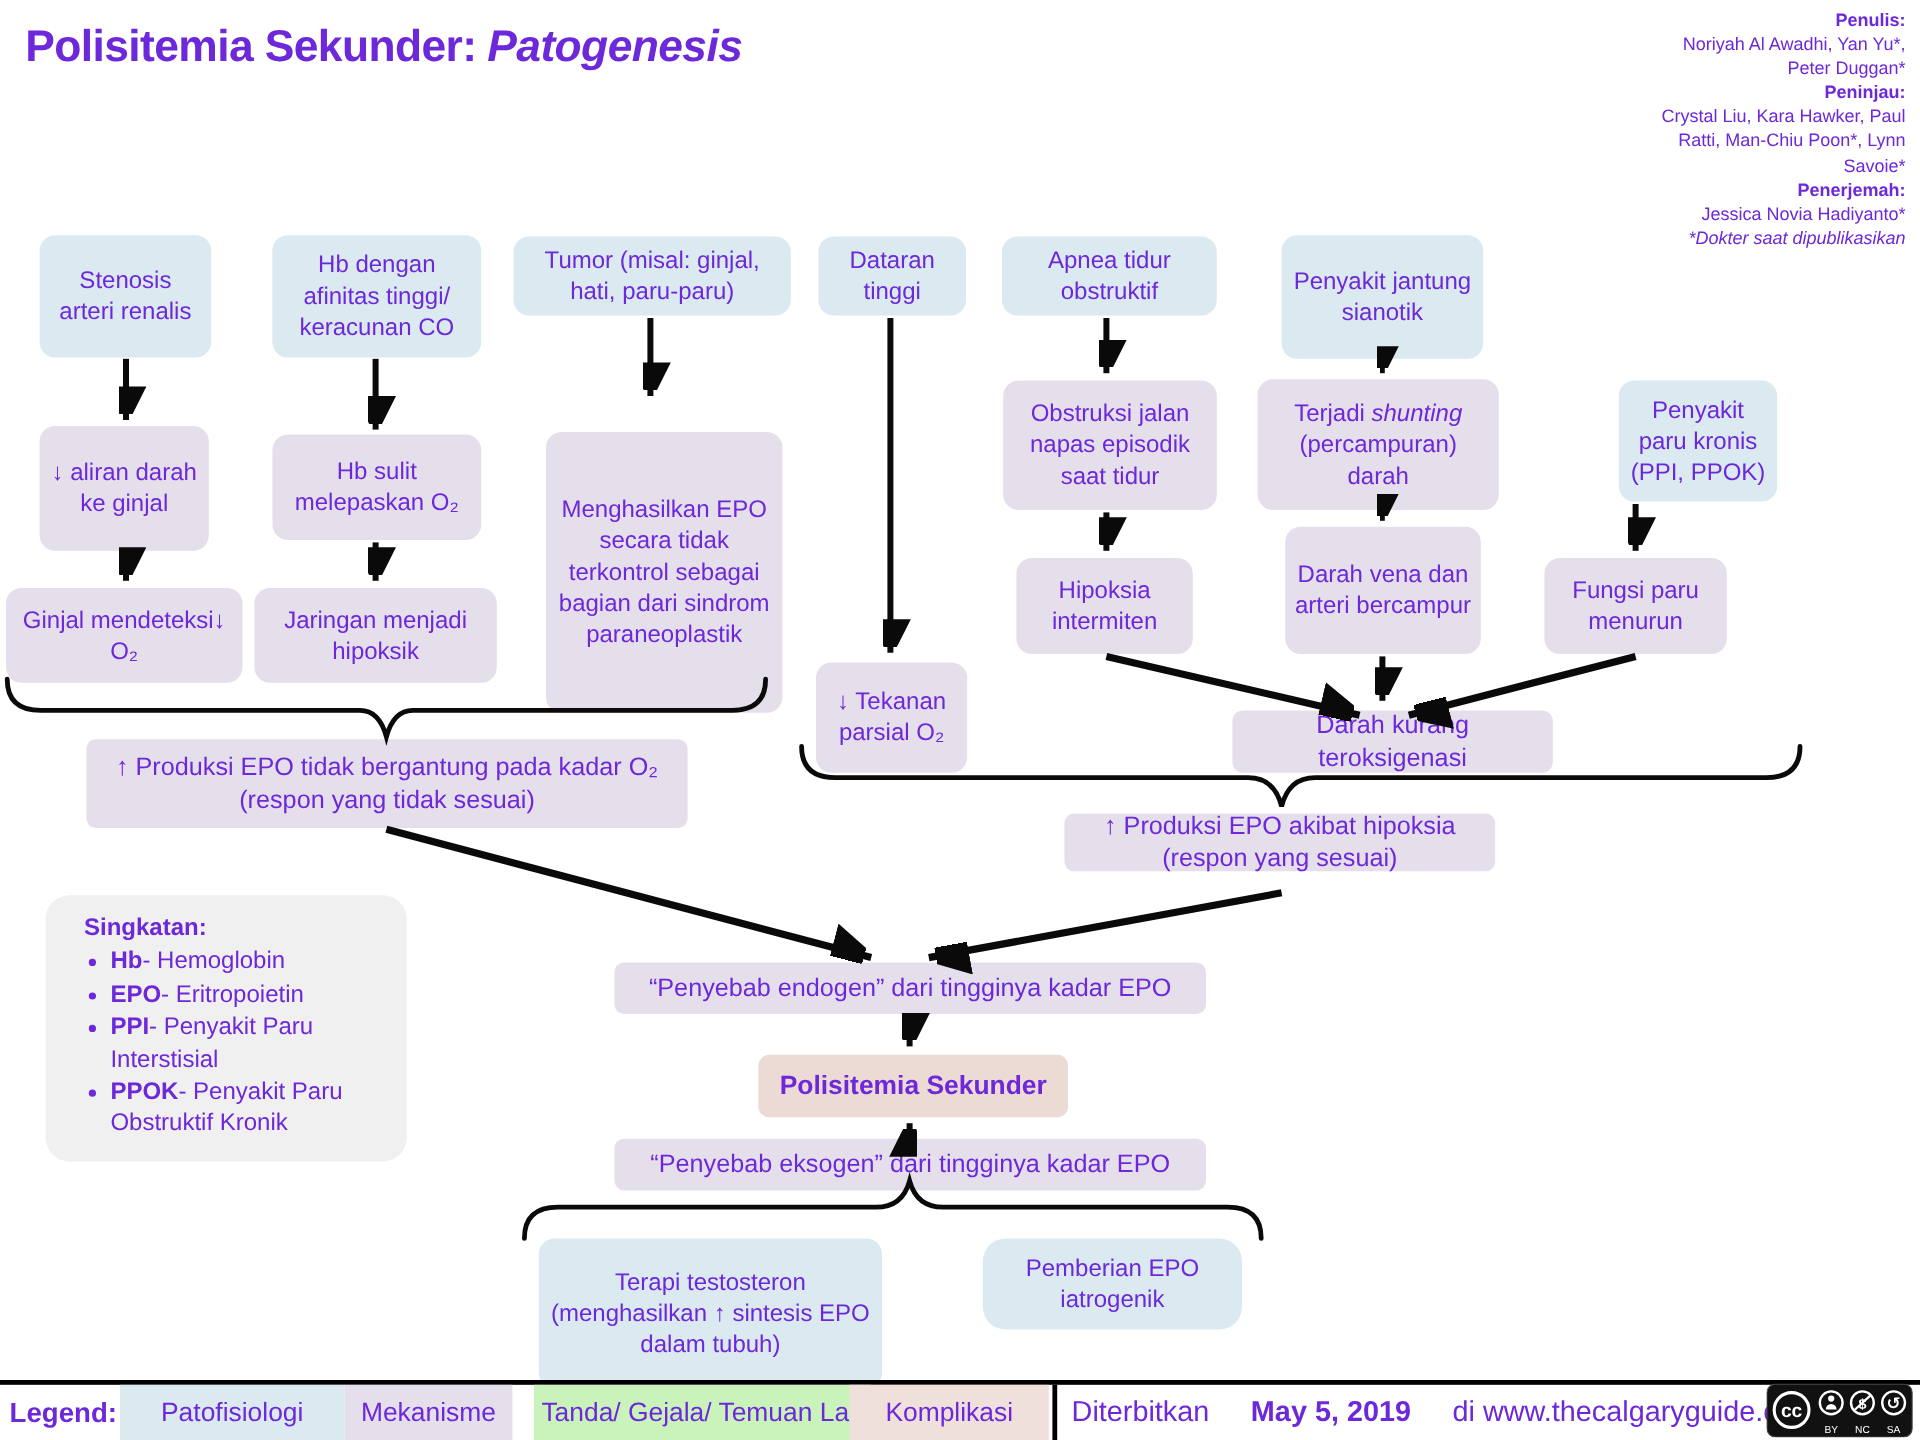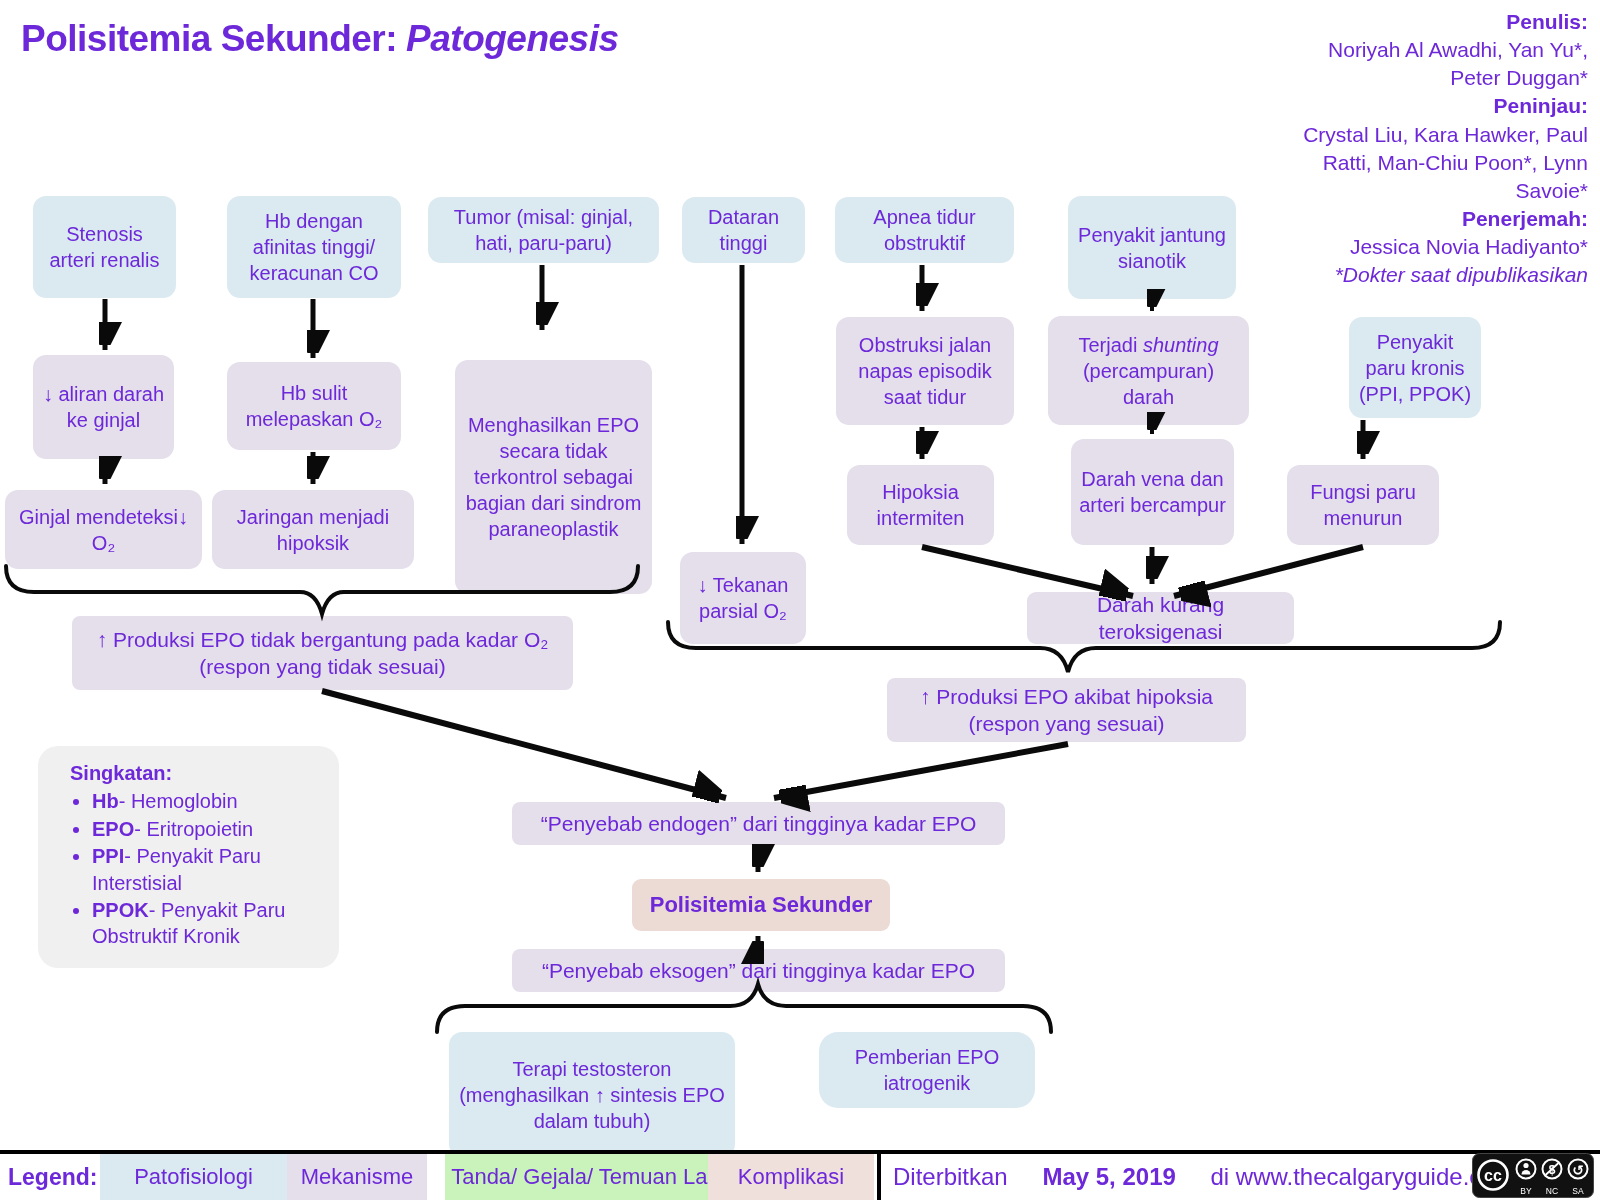--- a/index.html
+++ b/index.html
@@ -2,21 +2,21 @@
 <html><head>
 <meta charset="utf-8">
 <style>
   html,body{margin:0;padding:0;background:#ffffff;}
   #canvas{position:relative;width:1600px;height:1200px;background:#ffffff;overflow:hidden;
           font-family:"Liberation Sans","DejaVu Sans",sans-serif;color:#6d28d9;}
   
   #title{position:absolute;left:21px;top:18px;font-size:37px;font-weight:bold;letter-spacing:-0.5px;}
   #title .t-italic{font-style:italic;margin-left:9px;}
   
-  #credits{position:absolute;right:12px;top:8px;width:330px;text-align:right;font-size:21px;line-height:1.34;}
+  #credits{position:absolute;right:12px;top:8px;width:330px;text-align:right;font-size:15px;line-height:1.34;}
   #credits .c-bold{font-weight:bold;}
   #credits .c-italic{font-style:italic;}
   
   .node{position:absolute;display:flex;align-items:center;justify-content:center;text-align:center;
         border-radius:13px;font-size:20px;line-height:1.3;padding:4px 8px;box-sizing:border-box;}
   .blue{background:#DBEAF1;}
   .purple{background:#E5DFEC;}
   .pink{background:#ECDAD4;font-weight:bold;font-size:22px;}
   .wide{border-radius:8px;font-size:21px;}
   .node .em{font-style:italic;}
@@ -33,21 +33,21 @@
   #n-shunting{left:1048px;top:316px;width:201px;height:109px;}
   #n-paru-kronis{left:1349px;top:317px;width:132px;height:101px;}
   #n-ginjal{left:5px;top:490px;width:197px;height:79px;}
   #n-jaringan{left:212px;top:490px;width:202px;height:79px;}
   #n-hipoksia{left:847px;top:465px;width:147px;height:80px;}
   #n-darah-vena{left:1071px;top:439px;width:163px;height:106px;}
   #n-fungsi-paru{left:1287px;top:465px;width:152px;height:80px;}
   #n-tekanan{left:680px;top:552px;width:126px;height:92px;}
   #n-kurang{left:1027px;top:592px;width:267px;height:52px;border-radius:9px;}
   #n-produksi-tidak{left:72px;top:616px;width:501px;height:74px;}
-  #n-produksi-akibat{left:887px;top:678px;width:359px;height:64px;}
+  #n-produksi-akibat{left:887px;top:678px;width:359px;height:48px;}
   #n-endogen{left:512px;top:802px;width:493px;height:43px;}
   #n-polisitemia{left:632px;top:879px;width:258px;height:52px;border-radius:9px;}
   #n-eksogen{left:512px;top:949px;width:493px;height:43px;}
   #n-terapi{left:449px;top:1032px;width:286px;height:125px;}
   #n-pemberian{left:819px;top:1032px;width:216px;height:76px;border-radius:19px;}
   
   #abbr-box{position:absolute;left:38px;top:746px;width:301px;height:222px;background:#F1F0F0;
             border-radius:20px;padding:14px 32px;box-sizing:border-box;font-size:20px;line-height:1.32;text-align:left;}
   #abbr-box .abbr-title{font-weight:bold;margin-bottom:2px;}
   #abbr-box ul{margin:0;padding-left:22px;list-style:disc;}

